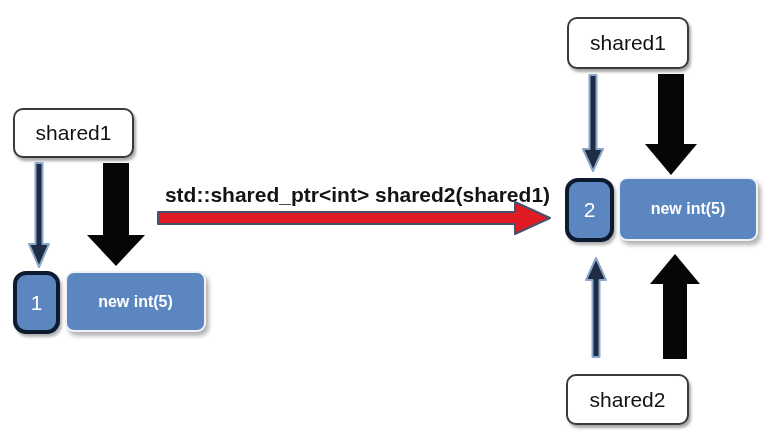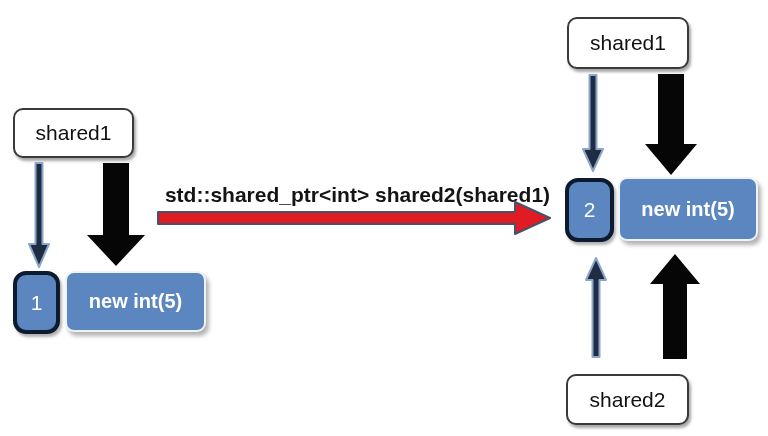--- a/index.html
+++ b/index.html
@@ -43,21 +43,21 @@
 
   
   .value-box {
     background: #5b86c0;
     border: 2px solid #eef3f9;
     border-radius: 9px;
     box-shadow: 3px 4px 4px rgba(0,0,0,0.3);
     display: flex;
     align-items: center;
     justify-content: center;
-    font-size: 20px;
+    font-size: 16px;
     font-weight: 600;
     color: #ffffff;
     box-sizing: border-box;
   }
 
   .code-label {
     font-size: 21px;
     font-weight: 600;
     color: #141414;
     text-align: center;

